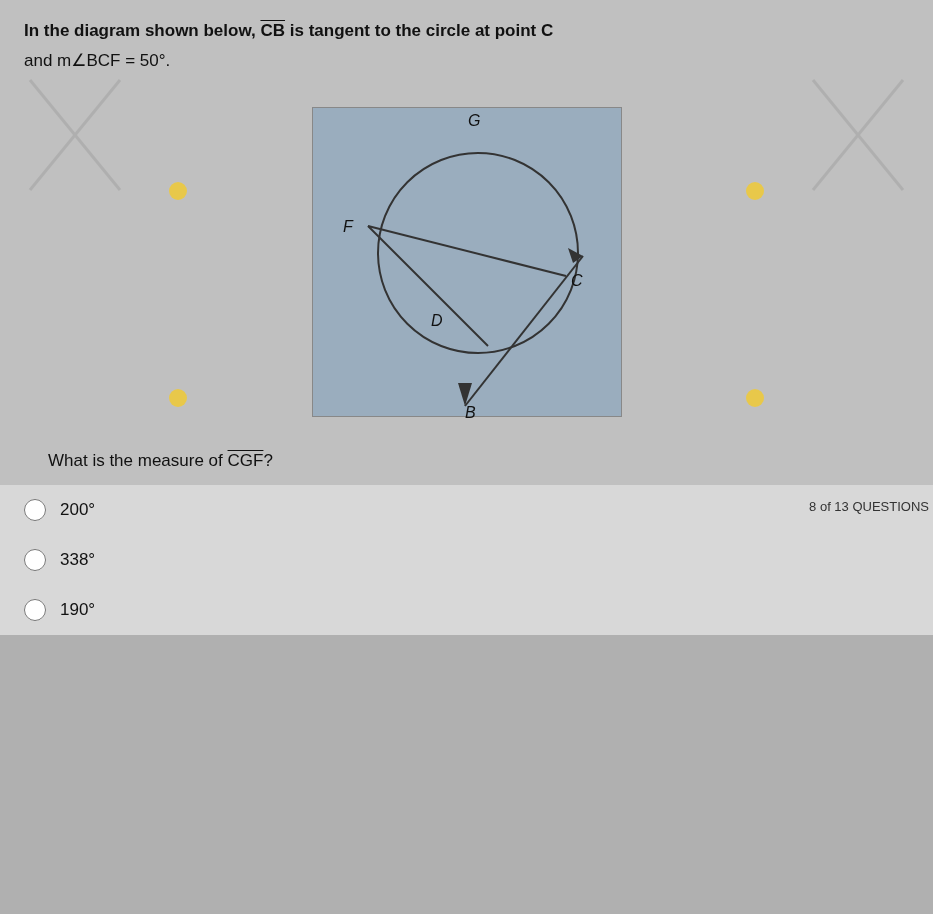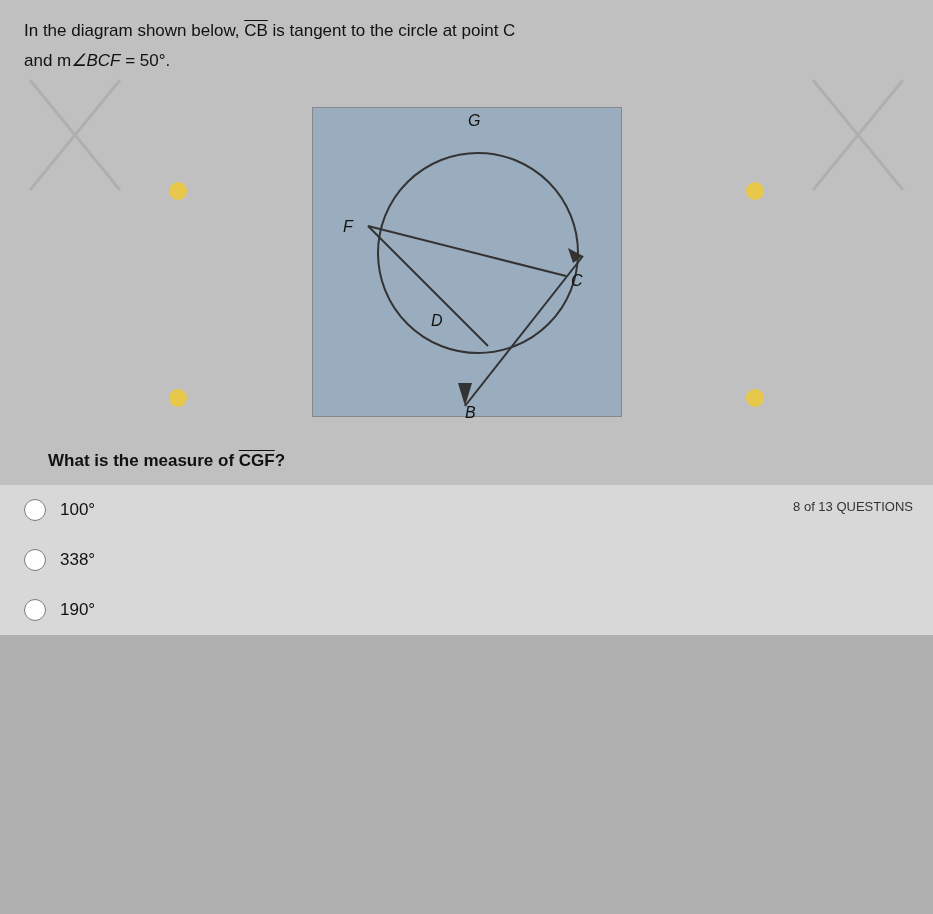--- a/index.html
+++ b/index.html
@@ -20,20 +20,21 @@
 
     .problem-text {
       font-size: 17px;
       color: #111;
       line-height: 1.5;
       margin-bottom: 8px;
     }
 
     .problem-line1 {
       margin-bottom: 4px;
+      font-weight: bold;
     }
 
     .problem-line2 {
       margin-bottom: 14px;
     }
 
     .diagram-container {
       display: flex;
       justify-content: center;
       align-items: center;
@@ -77,37 +78,37 @@
     }
 
     .x-mark svg line {
       stroke: #a0a0a0;
       stroke-width: 3;
     }
 
     .question-text {
       font-size: 17px;
       color: #111;
-      font-weight: 700;
+      font-weight: 400;
       padding: 14px 24px 14px 24px;
       background-color: #c0c0c0;
     }
 
     
     .answer-section {
       background-color: #d8d8d8;
       padding: 0 24px;
       flex: 1;
       position: relative;
     }
 
     .question-counter {
       position: absolute;
       top: 14px;
-      right: 20px;
+      right: 4px;
       font-size: 13px;
       color: #333;
       font-weight: 500;
     }
 
     .answer-option {
       display: flex;
       align-items: center;
       padding: 14px 0;
       font-size: 17px;
@@ -122,21 +123,21 @@
       margin-right: 14px;
       cursor: pointer;
       accent-color: #555;
     }
 
     
     .overline {
       text-decoration: overline;
     }
 
-    .angle-symbol { font-style: italic; }
+    .angle-symbol { }
   </style>
 </head>
 <body>
 
 <div class="top-section">
 
   <div class="x-mark" style="position:absolute; top:80px; left:20px;">
     <svg width="110" height="130">
       <line x1="10" y1="10" x2="100" y2="120"></line>
       <line x1="100" y1="10" x2="10" y2="120"></line>
@@ -194,21 +195,21 @@
   <div class="question-text">
     <span>What is the measure of  </span><span class="overline">CGF</span><span>?</span>
   </div>
 </div>
 
 <div class="answer-section">
   <span class="question-counter">8 of 13 QUESTIONS</span>
 
   <div class="answer-option">
     <input type="radio" name="answer" id="opt1" value="200" style="">
-    <label for="opt1">100°</label>
+    <label for="opt1">200°</label>
   </div>
 
   <div class="answer-option">
     <input type="radio" name="answer" id="opt2" value="188" style="">
     <label for="opt2">338°</label>
   </div>
 
   <div class="answer-option">
     <input type="radio" name="answer" id="opt3" value="160" style="">
     <label for="opt3">190°</label>

